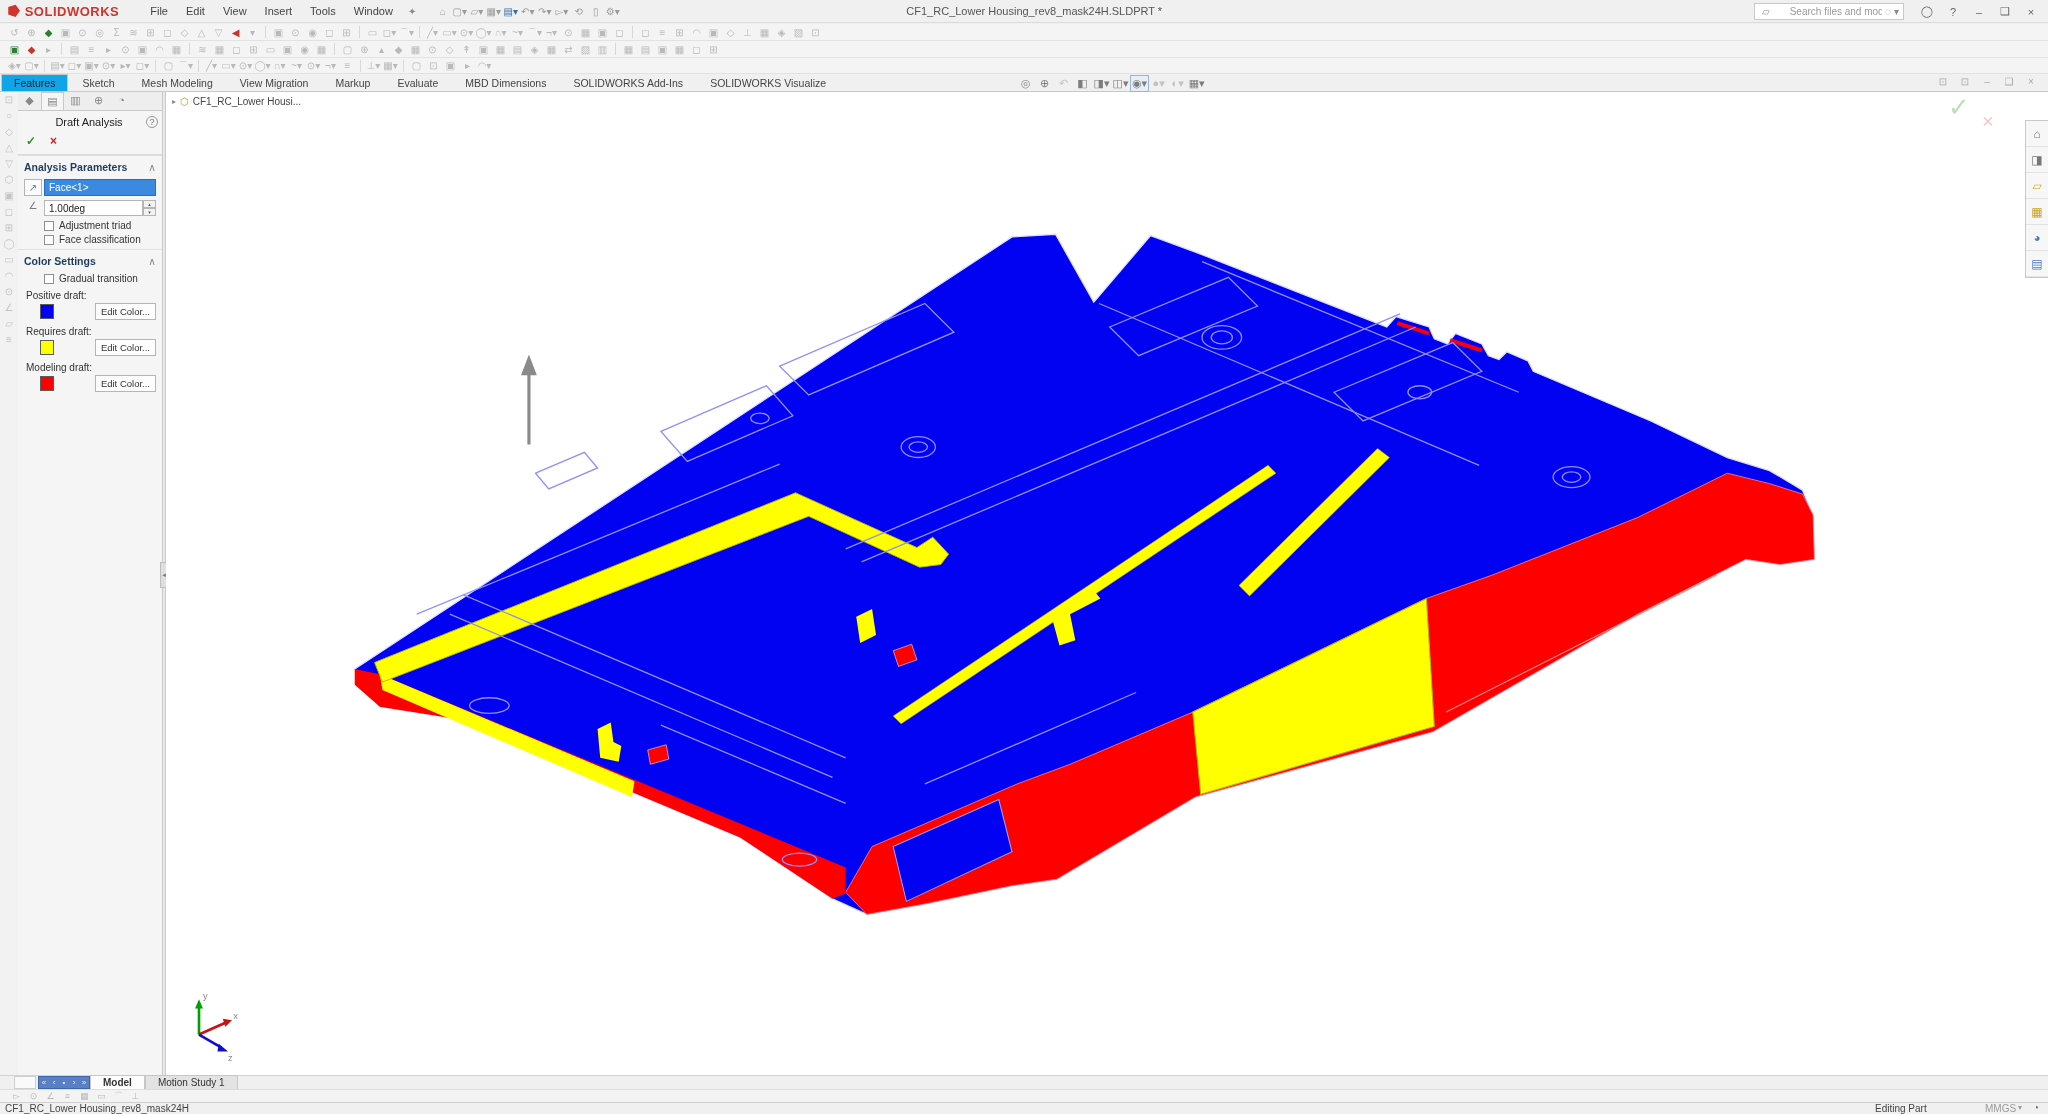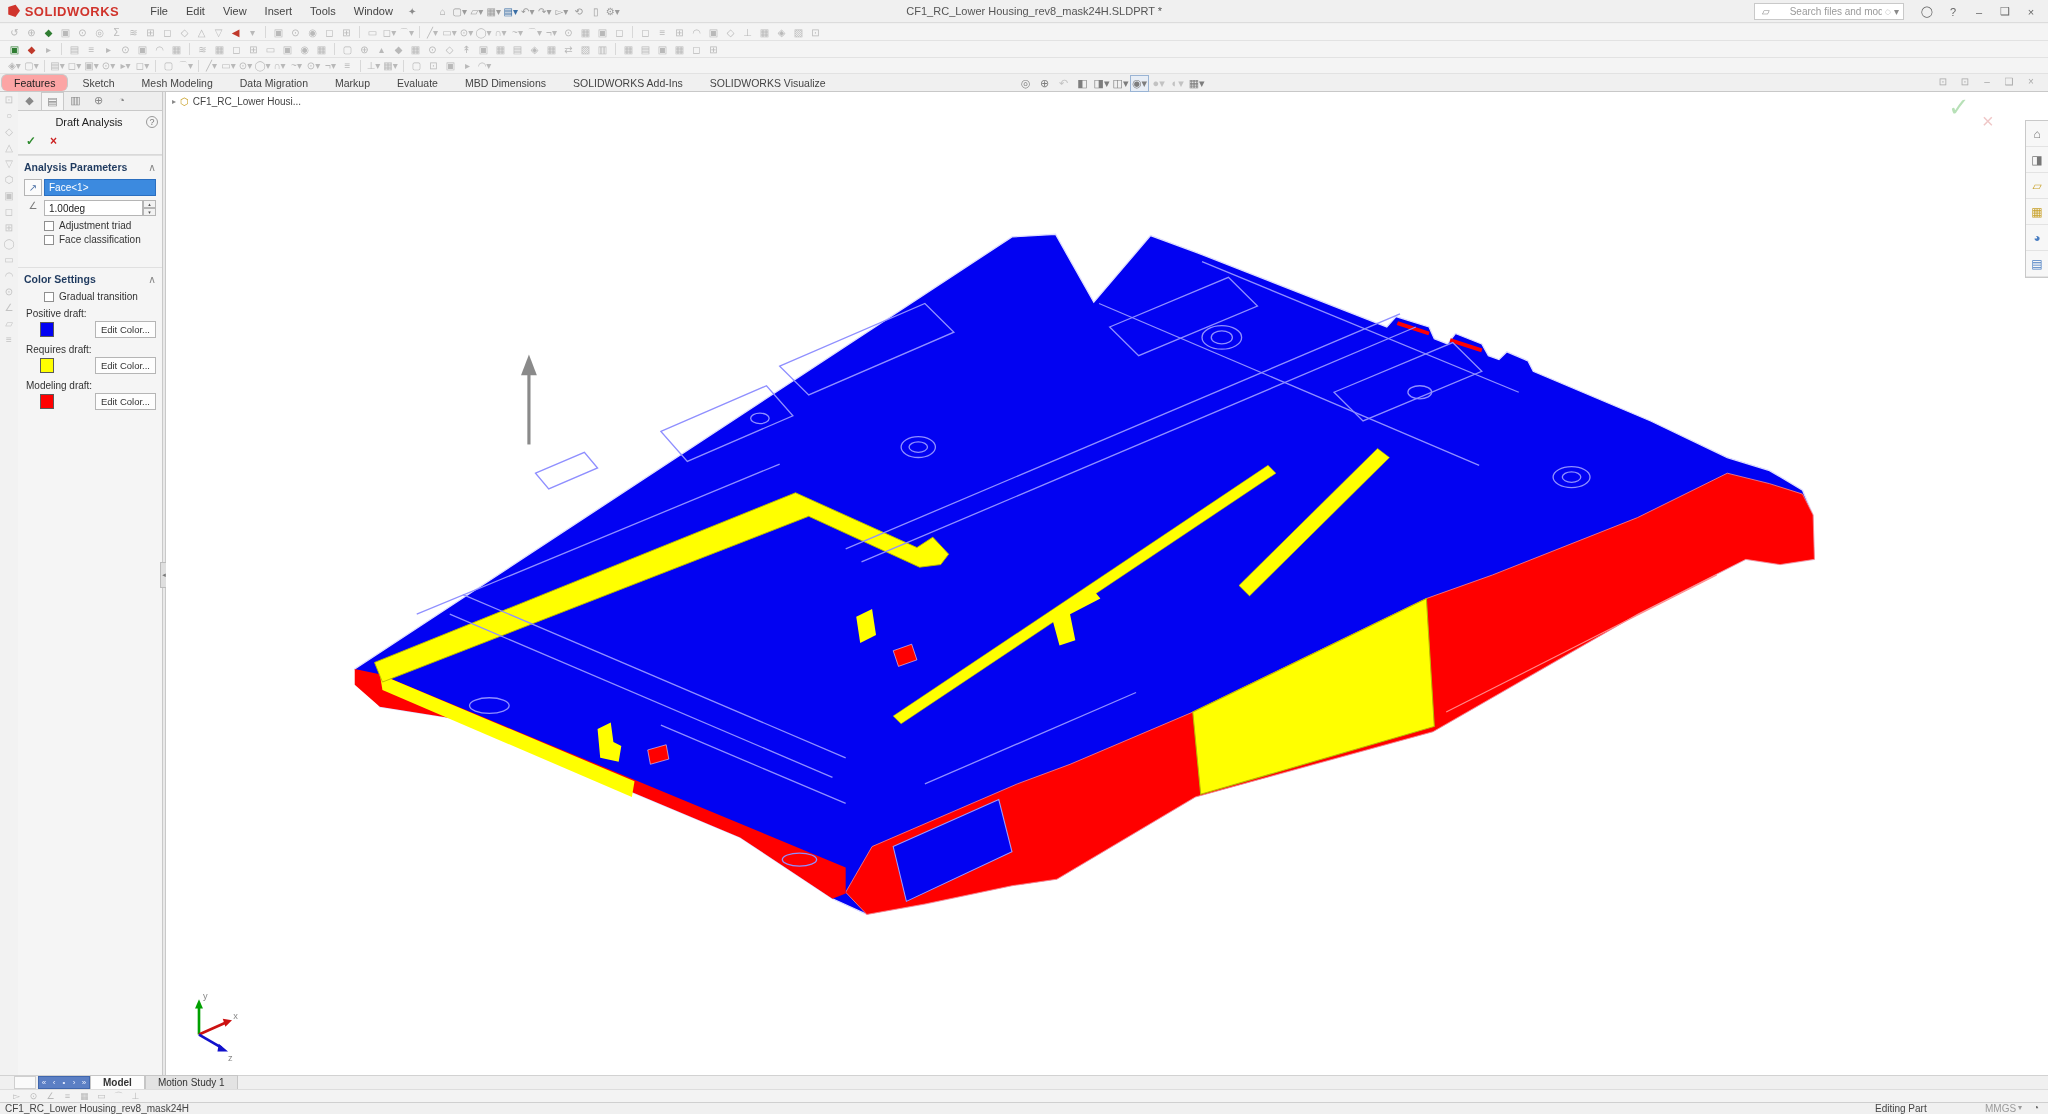--- a/index.html
+++ b/index.html
@@ -35,21 +35,21 @@
   .tbi { display:inline-block; min-width:17px; text-align:center; font-size:10px;
     color:#b9b9b9; line-height:15px; cursor:default; }
   .tbi.green { color:#2f7d32; } .tbi.red { color:#c0392b; } .tbi.blue { color:#3a6ea5; }
   .tbi.sep { min-width:1px; width:1px; height:12px; background:#d8d8d8; margin:0 4px; }
 
   
   #tabrow { position:absolute; left:0; top:74px; width:2048px; height:18px;
     background:#f0f0f0; border-bottom:1px solid #c8c8c8; display:flex; align-items:flex-end; }
   .rtab { padding:2px 12px 2px 12px; font-size:10.5px; color:#444;
     border:1px solid transparent; border-bottom:none; margin-left:1px; }
-  .rtab.active { background:#fca5a5; border-color:#c8c8c8; color:#222;border-radius:6px; }
+  .rtab.active { background:#0ea5e9; border-color:#c8c8c8; color:#222; }
   #headsup { position:absolute; left:1016px; top:75px; display:flex; align-items:center; }
   #headsup .hui { min-width:19px; text-align:center; color:#7d7d7d; font-size:11px;
     padding:1px 1px; }
   #headsup .hui.on { background:#e8eef6; border:1px solid #9ab4d4; }
   #headsup .hui.dim { color:#c2c2c2; }
   #docctl { position:absolute; right:6px; top:76px; display:flex; }
   #docctl span { width:22px; text-align:center; color:#a9a9a9; font-size:10px; }
 
   
   #main { position:absolute; left:0; top:92px; width:2048px; height:983px; background:#fff; }
@@ -323,21 +323,21 @@
     <span class="tbi">▣</span>
     <span class="tbi">▸</span>
     <span class="tbi">◠▾</span>
   </div>
 
 <div id="tabrow">
 
 <span class="rtab active">Features</span>
     <span class="rtab">Sketch</span>
     <span class="rtab">Mesh Modeling</span>
-    <span class="rtab">Data Migration</span>
+    <span class="rtab">View Migration</span>
     <span class="rtab">Markup</span>
     <span class="rtab">Evaluate</span>
     <span class="rtab">MBD Dimensions</span>
     <span class="rtab">SOLIDWORKS Add-Ins</span>
     <span class="rtab">SOLIDWORKS Visualize</span>
   </div>
 <div id="headsup">
 
 <span class="hui">◎</span>
     <span class="hui">⊕</span>
@@ -417,21 +417,21 @@
     </div>
     <div class="cbrow">
       <span class="box"></span>
       <span class="lbl">Adjustment triad</span>
     </div>
     <div class="cbrow">
       <span class="box"></span>
       <span class="lbl">Face classification</span>
     </div>
 
-    <div class="grouphdr" style="margin-top:22px;">
+    <div class="grouphdr" style="margin-top:4px;">
       <span>Color Settings</span>
       <span class="cv">∧</span>
     </div>
     <div class="cbrow">
       <span class="box"></span>
       <span class="lbl">Gradual transition</span>
     </div>
 
     <div class="swlabel">Positive draft:</div>
     <div class="swrow">

